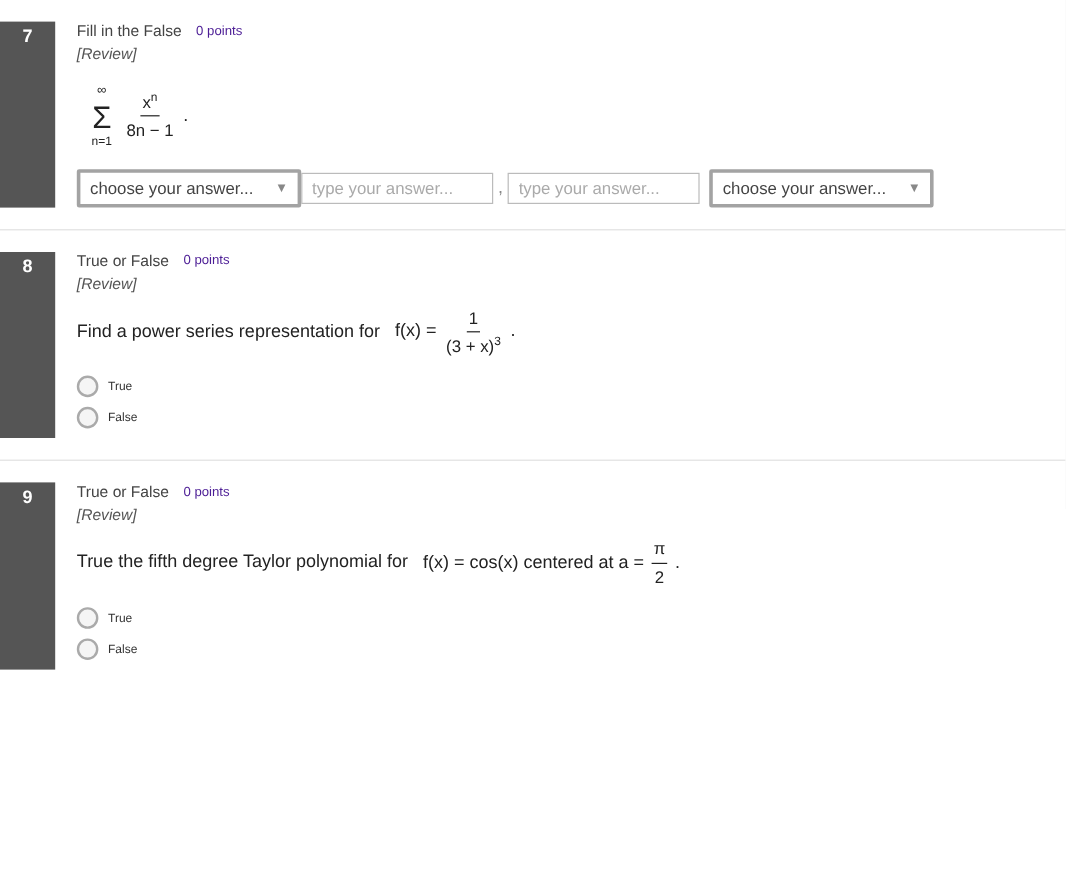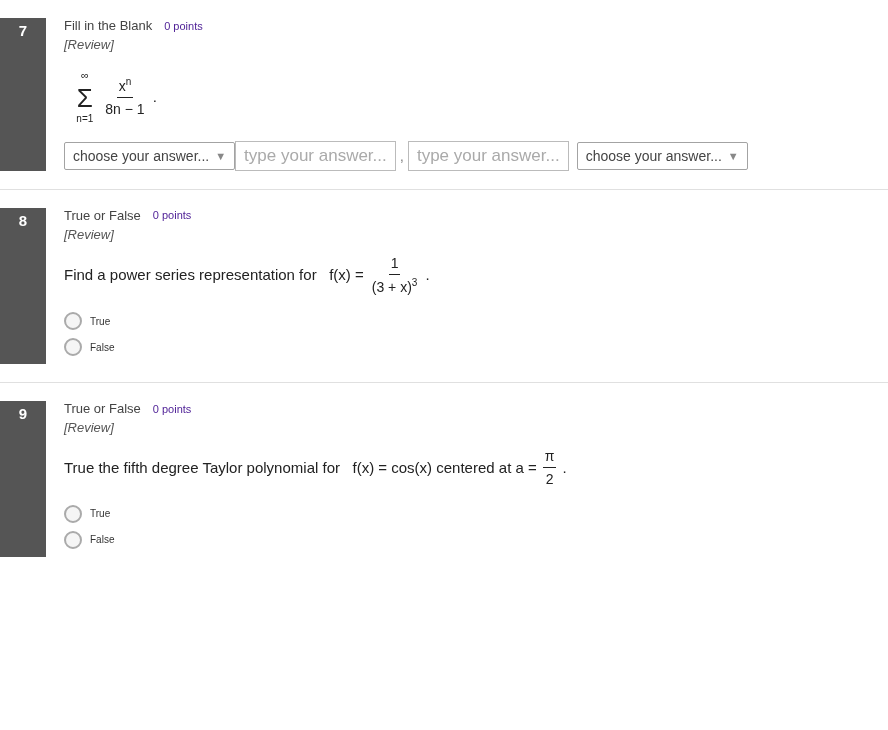--- a/index.html
+++ b/index.html
@@ -96,40 +96,40 @@
     .answer-row {
       display: flex;
       align-items: center;
       gap: 0;
       flex-wrap: nowrap;
       margin-top: 4px;
     }
     .dropdown-answer {
       display: flex;
       align-items: center;
-      border: 1px solid #a3a3a3;
+      border: 3px solid #a3a3a3;
       background: #fff;
       border-radius: 2px;
       padding: 5px 8px;
       font-size: 14px;
       color: #444;
       cursor: pointer;
       min-width: 160px;
-      gap: 6px;
+      gap: 18px;
     }
     .dropdown-answer .chevron {
       margin-left: auto;
       font-size: 11px;
       color: #888;
     }
     .text-answer {
       border: 1px solid #bbb;
       background: #fff;
       padding: 4px 8px;
-      font-size: 17px;
+      font-size: 14px;
       color: #aaa;
       min-width: 160px;
       cursor: text;
     }
     .answer-sep {
       color: #888;
       padding: 0 4px;
       font-size: 15px;
     }
     .radio-option {
@@ -167,21 +167,21 @@
 <body>
 
 <div class="page">
 
   <div class="question-block">
     <div class="num-box">
       <span>7</span>
     </div>
     <div class="question-content">
       <div class="question-header">
-        <span class="question-type">Fill in the Blank</span>
+        <span class="question-type">Fill in the False</span>
         <span class="question-points">0 points</span>
       </div>
       <div class="review-label">[Review]</div>
       <div class="question-text">
         &nbsp;
         <span class="math-formula">
 
           <span class="sigma-block">
             <span class="sigma-limits-top">∞</span>
             <span class="sigma-symbol">Σ</span>

